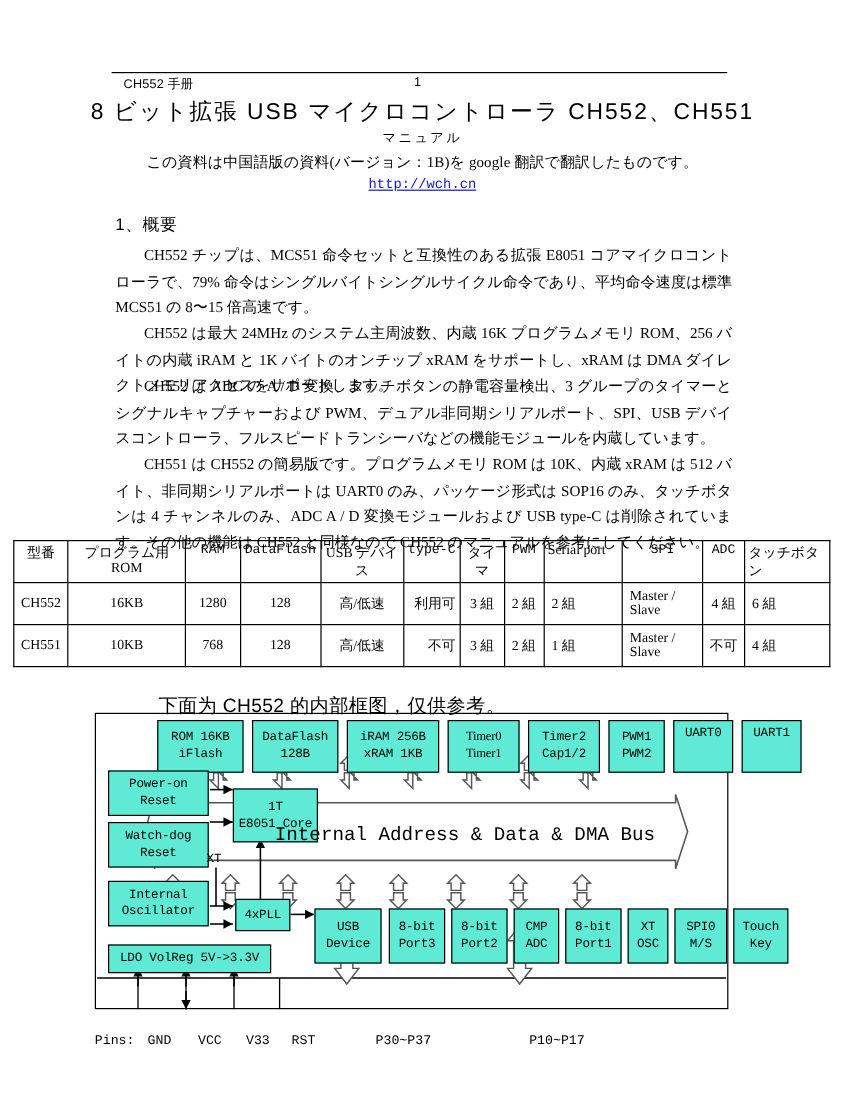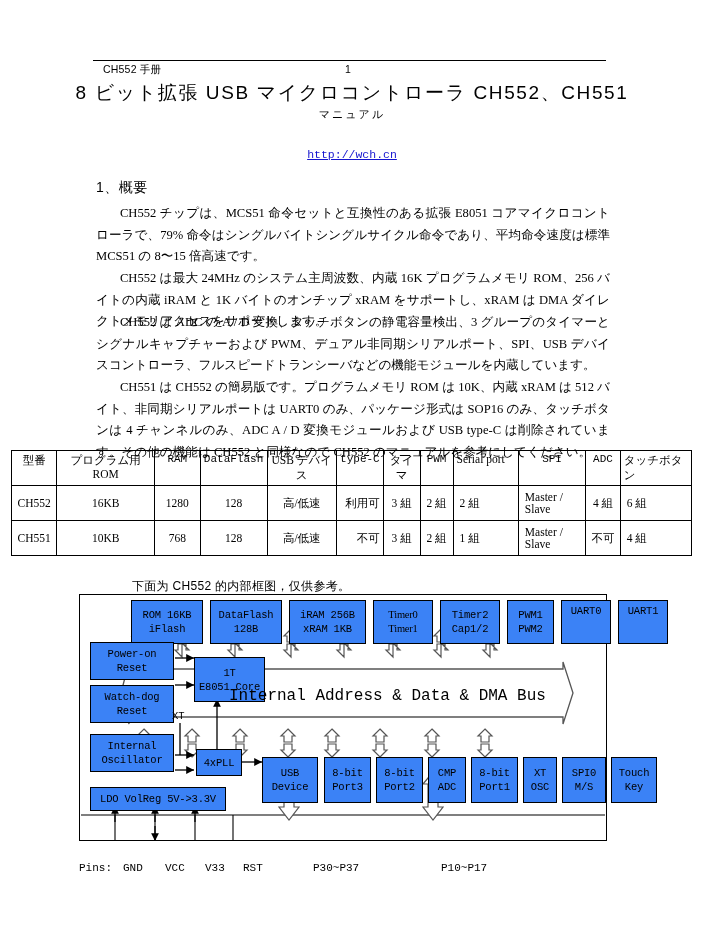--- a/index.html
+++ b/index.html
@@ -168,21 +168,21 @@
   table.spec tbody .c-touch { text-align: left; padding-left: 6px; }
   table.spec tbody .c-timer,
   table.spec tbody .c-pwm { text-align: center; }
   .mono-h { font-family: "Liberation Mono", monospace; font-size: 11px; }
 
   
   .diag-caption {
     position: absolute;
     left: 132px;
     top: 578px;
-    font-size: 12px;
+    font-size: 16px;
     font-family: "Liberation Sans", sans-serif;
     letter-spacing: 0.3px;
   }
   .diagram {
     position: absolute;
     left: 79px;
     top: 594px;
     width: 528px;
     height: 247px;
   }
@@ -198,21 +198,21 @@
     border: 1.4px solid #000;
     box-sizing: border-box;
     font-family: "Liberation Mono", monospace;
     font-size: 10.5px;
     line-height: 14px;
     text-align: center;
     display: flex;
     flex-direction: column;
     justify-content: center;
     align-items: center;
-    background: #3b82f6;
+    background: #5eead4;
     letter-spacing: -0.2px;
   }
   .blk.top-align { justify-content: flex-start; padding-top: 3px; }
   .blk span { display: block; white-space: nowrap; }
 
   .lbl {
     position: absolute;
     font-family: "Liberation Mono", monospace;
     font-size: 10.5px;
     white-space: nowrap;
@@ -237,20 +237,21 @@
 <div class="page">
 
   <div class="header-rule"></div>
   <div class="header-row">
     <span class="hdr-title">CH552 手册</span>
     <span class="hdr-page">1</span>
   </div>
 
   <div class="doc-title">8 ビット拡張 USB マイクロコントローラ CH552、CH551</div>
   <div class="doc-subtitle">マニュアル</div>
+  <div class="doc-note">この資料は中国語版の資料(バージョン：1B)を google 翻訳で翻訳したものです。</div>
   <div class="doc-link">
     <a href="#">http://wch.cn</a>
   </div>
 
   <div class="sec-heading">1、概要</div>
 
   <div class="body-text" id="para-1">
     <p>CH552 チップは、MCS51 命令セットと互換性のある拡張 E8051 コアマイクロコントローラで、79% 命令はシングルバイトシングルサイクル命令であり、平均命令速度は標準 MCS51 の 8〜15 倍高速です。</p>
   </div>
   <div class="body-text" id="para-2">

